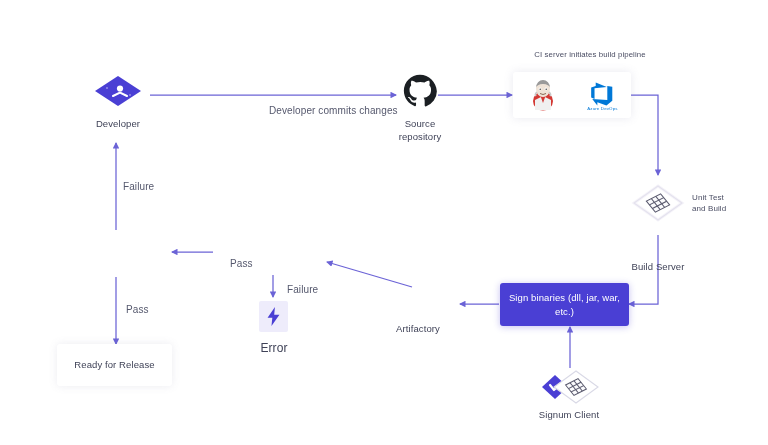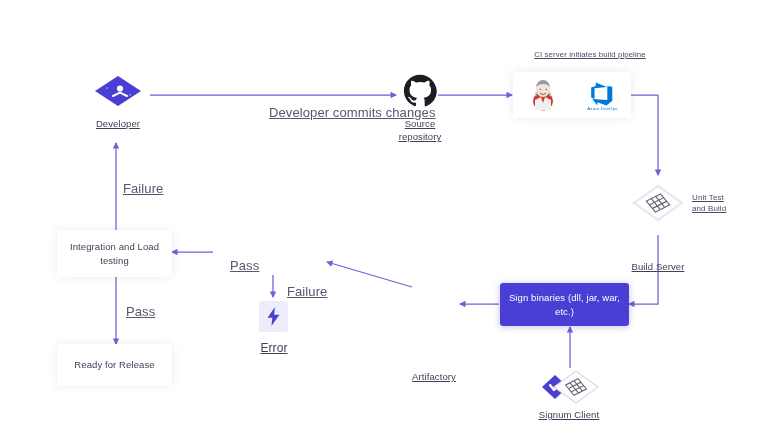--- a/index.html
+++ b/index.html
@@ -52,29 +52,28 @@
     justify-content: space-around;
   }
   
   .lbl {
     position: absolute;
     color: #4a4d63;
     font-size: 8px;
     letter-spacing: .1px;
     white-space: pre-line;
     line-height: 1.4;
-    text-decoration: underline;
   }
   .lbl.node-cap {
     font-size: 9.5px;
     color: #3f4257;
     text-align: center;
   }
   .lbl.edge-cap {
-    font-size: 13px;
+    font-size: 10px;
     color: #55586d;
     padding-left: 47px;
   }
   .icon-wrap {
     position: absolute;
     display: flex;
     align-items: center;
     justify-content: center;
   }
   .errbox {
@@ -189,21 +188,21 @@
   </div>
   <div class="lbl node-cap" style="left:618px; top:228px; width:80px;margin-top:32px;">Build Server</div>
   <div class="lbl" style="left:692px; top:192px; width:60px;">Unit Test
 and Build</div>
 
   <div class="pbox accent" style="left:500px; top:283px; width:129px; height:43px;">
     <span>Sign binaries (dll,
 jar, war, etc.)</span>
   </div>
 
-  <div class="lbl node-cap" style="left:394px; top:322px; width:80px;margin-top:48px;">Artifactory</div>
+  <div class="lbl node-cap" style="left:378px; top:322px; width:80px;">Artifactory</div>
 
   <div class="icon-wrap" style="left:530px; top:365px; width:76px; height:44px;">
     <svg width="76" height="44" viewBox="0 0 76 44">
       <g transform="translate(25,22)">
         <path d="M 0 -12 L 13 0 L 0 12 L -13 0 Z" fill="#4a3fd4"></path>
         <path d="M -5 -2 L -1 3 L 6 -4" stroke="#ffffff" stroke-width="2.2" fill="none" stroke-linecap="round" stroke-linejoin="round"></path>
       </g>
       <g transform="translate(46,22)">
         <path d="M 0 -16 L 22 0 L 0 16 L -22 0 Z" fill="#ffffff" stroke="#d9d9e6" stroke-width="1.1"></path>
         <g transform="rotate(-27) skewX(12)" stroke="#5a5a6e" stroke-width="1" fill="none">
@@ -212,24 +211,20 @@
           <line x1="-7" y1="2.2" x2="7" y2="2.2"></line>
           <line x1="-2" y1="-6.5" x2="-2" y2="6.5"></line>
           <line x1="2.4" y1="-6.5" x2="2.4" y2="6.5"></line>
         </g>
       </g>
     </svg>
   </div>
   <div class="lbl node-cap" style="left:528px; top:408px; width:82px;">Signum Client</div>
 
 
-  <div class="pbox" style="left:57px; top:230px; width:115px; height:47px;">
-    <span>Integration
-and Load testing</span>
-  </div>
 
   <div class="pbox" style="left:57px; top:344px; width:115px; height:42px;">
     <span>Ready for Release</span>
   </div>
 
   <div class="errbox" style="left:259px; top:301px; width:29px; height:31px;">
     <svg width="15" height="19" viewBox="0 0 12 16">
       <path d="M7.2 0 L1 9 L5 9 L4.3 16 L11 6.6 L6.6 6.6 Z" fill="#4a3fd4"></path>
     </svg>
   </div>

